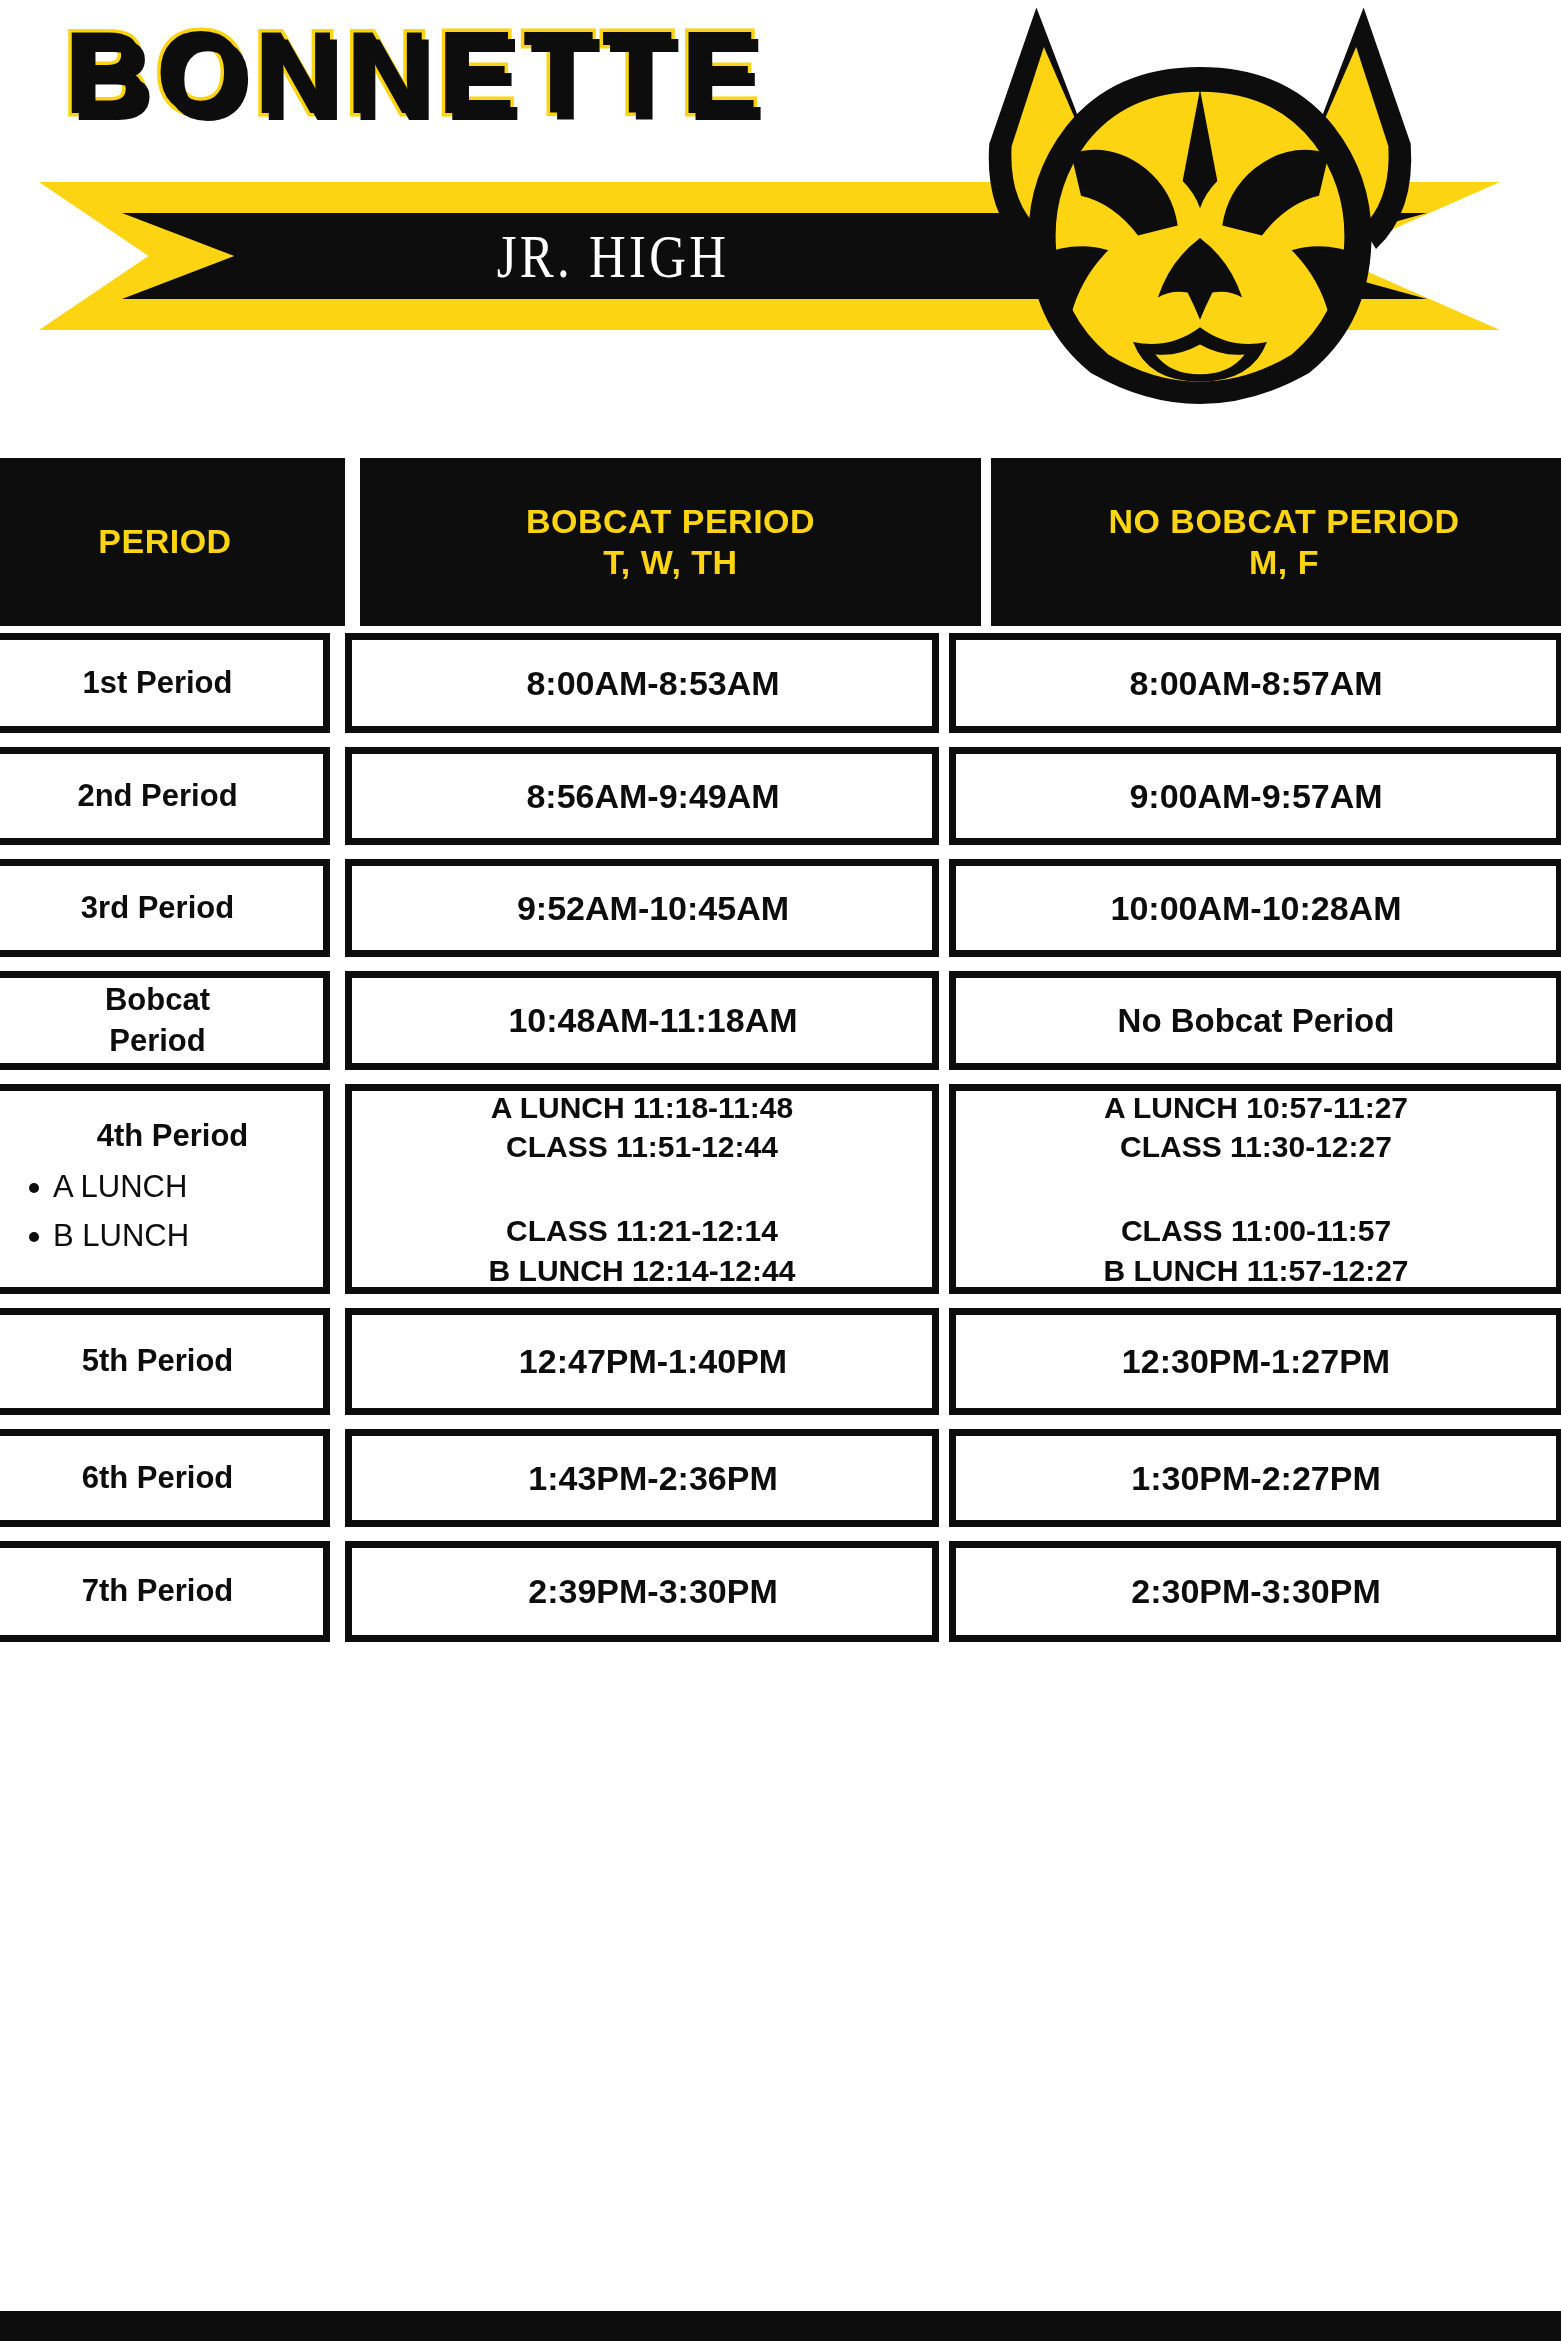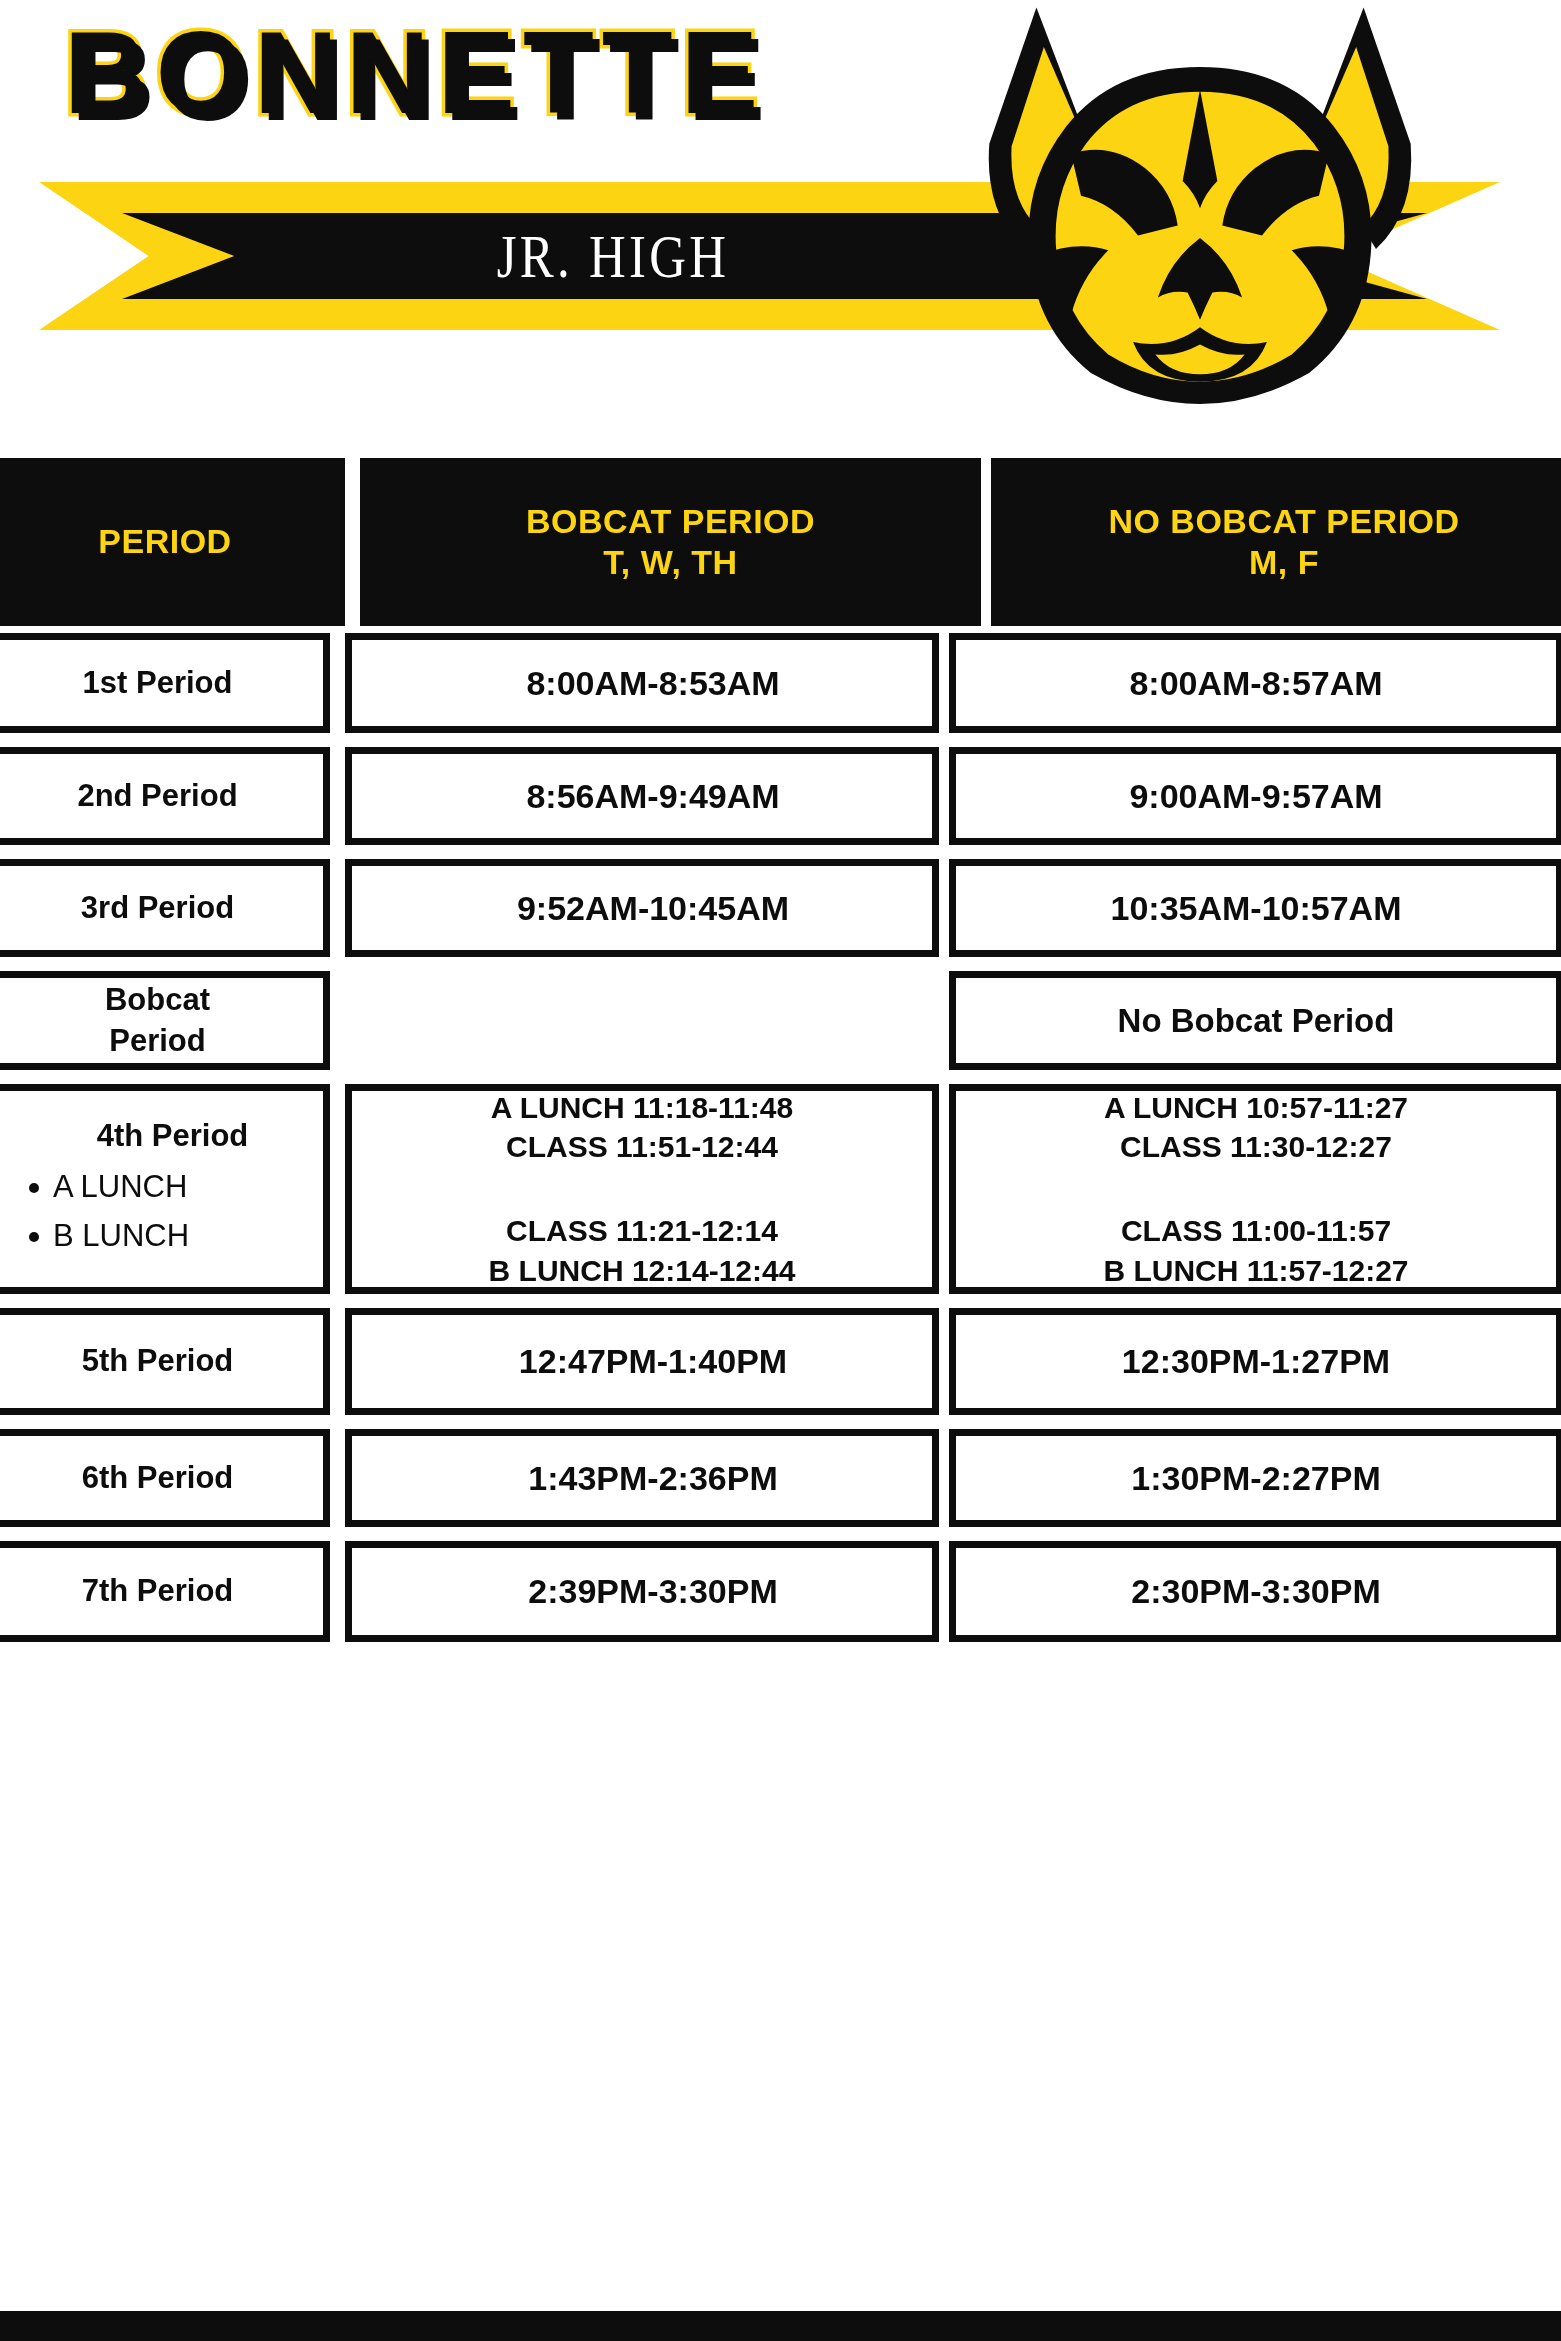--- a/index.html
+++ b/index.html
@@ -309,28 +309,31 @@
   </div>
 
   <div class="row" style="height:112px">
     <div class="cell c1">
       <span class="period-label">3rd Period</span>
     </div>
     <div class="cell c2">
       <span class="time-text">9:52AM-10:45AM</span>
     </div>
     <div class="cell c3">
-      <span class="time-text">10:35AM-10:57AM</span>
+      <span class="time-text">10:00AM-10:28AM</span>
     </div>
   </div>
 
   <div class="row" style="height:113px">
     <div class="cell c1">
       <span class="period-label">Bobcat</span>
       <span class="period-label">Period</span>
+    </div>
+    <div class="cell c2">
+      <span class="time-text">10:48AM-11:18AM</span>
     </div>
     <div class="cell c3">
       <span class="nolunch-text">No Bobcat Period</span>
     </div>
   </div>
 
   <div class="row" style="height:224px">
     <div class="cell c1 lunch-cell">
       <span class="lunch-head">4th Period</span>
       <ul class="lunch-bullets">

